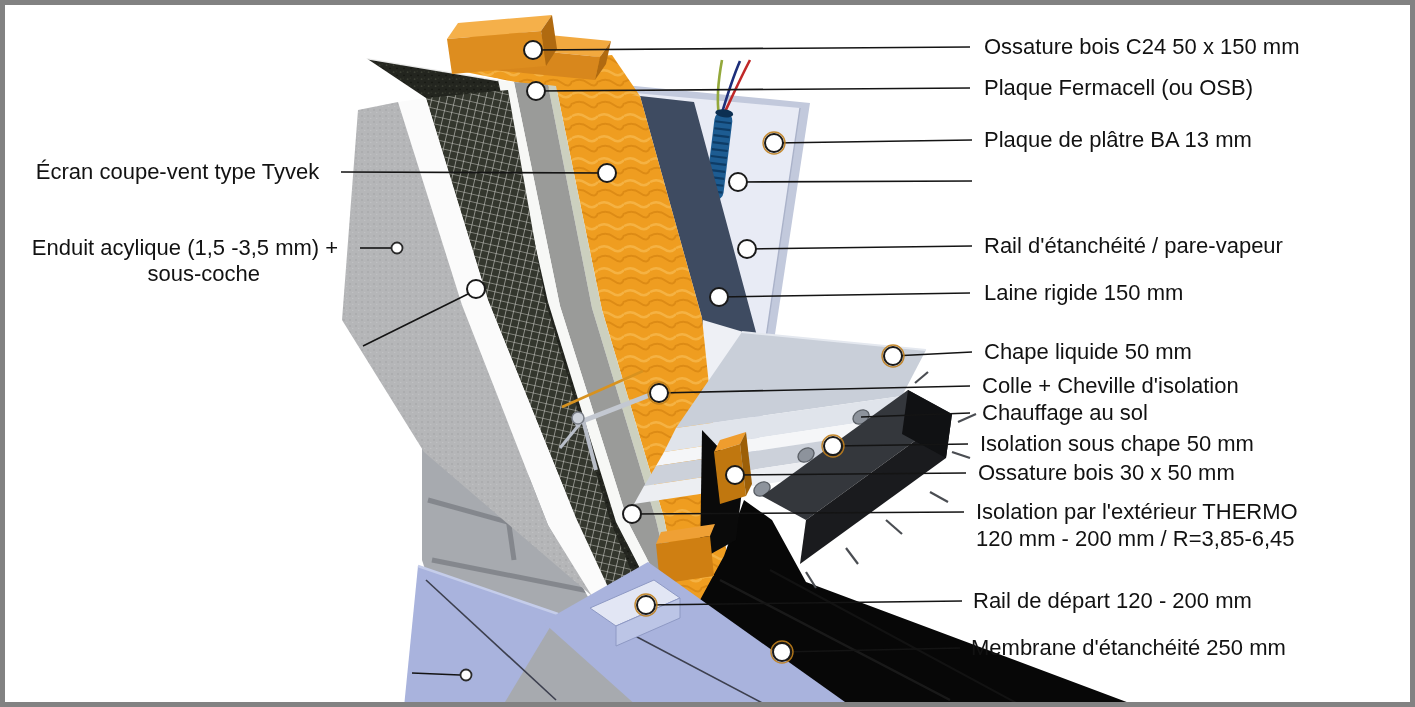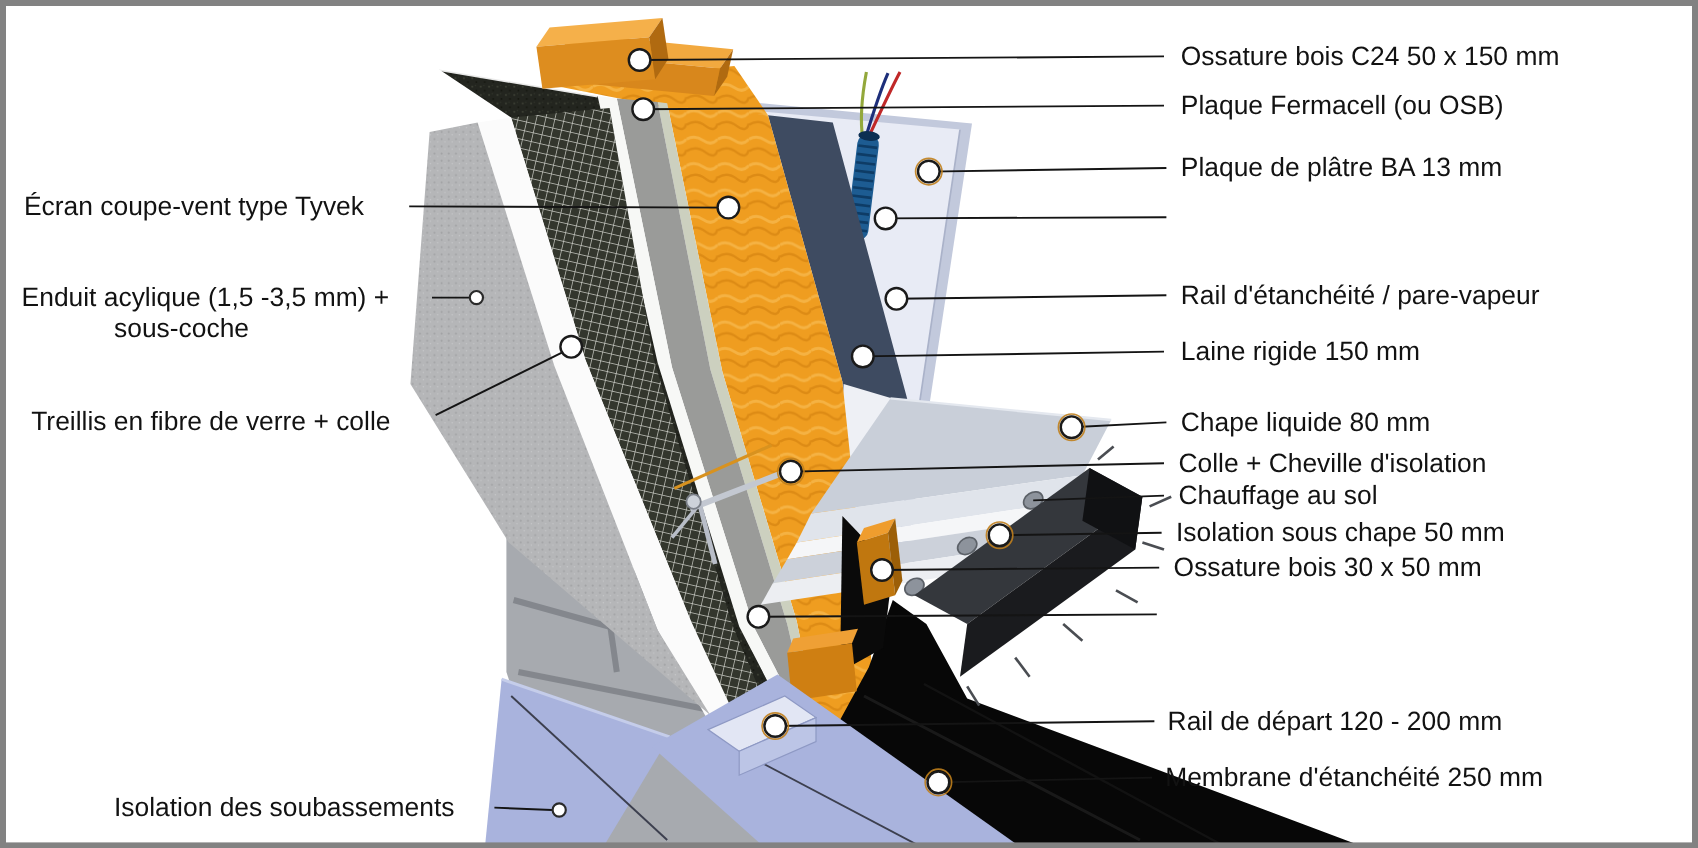--- a/index.html
+++ b/index.html
@@ -2,22 +2,22 @@
 <html><head>
 <meta charset="utf-8">
 <style>
   html,body{margin:0;padding:0;background:#e9e9e9;}
   .stage{position:relative;width:1415px;height:707px;background:#fff;overflow:hidden;
          font-family:"Liberation Sans",sans-serif;}
   .frame{position:absolute;inset:0;border:5px solid #828282;pointer-events:none;z-index:50;}
   svg.illus{position:absolute;left:0;top:0;z-index:1;}
   .lbl{position:absolute;font-size:22px;line-height:27px;color:#121212;white-space:nowrap;z-index:10;}
   .lbl.r{text-align:left;}
-  .lbl.l{text-align:left;}
-  .lbl.c{text-align:left;}
+  .lbl.l{text-align:center;}
+  .lbl.c{text-align:right;}
 </style>
 </head>
 <body>
 
 <div class="stage">
 
 <svg class="illus" width="1415" height="707" viewBox="0 0 1415 707">
   <defs>
     <pattern id="meshgrid" width="7.5" height="7.5" patternUnits="userSpaceOnUse" patternTransform="rotate(13)">
       <path d="M0 0H7.5M0 0V7.5" stroke="#d9dad4" stroke-width="1.1" fill="none"></path>
@@ -227,28 +227,30 @@
       <circle cx="466" cy="675" r="5.5"></circle>
     </g>
   </g>
 </svg>
 
 <div class="lbl r" style="left:984px;top:33px">Ossature bois C24 50 x 150 mm</div>
 <div class="lbl r" style="left:984px;top:74px">Plaque Fermacell (ou OSB)</div>
 <div class="lbl r" style="left:984px;top:126px">Plaque de plâtre BA 13 mm</div>
 <div class="lbl r" style="left:984px;top:232px">Rail d'étanchéité / pare-vapeur</div>
 <div class="lbl r" style="left:984px;top:279px">Laine rigide 150 mm</div>
-<div class="lbl r" style="left:984px;top:338px">Chape liquide 80 mm</div>
+<div class="lbl r" style="left:984px;top:338px">Chape liquide 50 mm</div>
 <div class="lbl r" style="left:982px;top:372px">Colle + Cheville d'isolation</div>
 <div class="lbl r" style="left:982px;top:399px">Chauffage au sol</div>
 <div class="lbl r" style="left:980px;top:430px">Isolation sous chape 50 mm</div>
 <div class="lbl r" style="left:978px;top:459px">Ossature bois 30 x 50 mm</div>
+<div class="lbl r" style="left:976px;top:498px">
+  <div>Isolation par l'extérieur THERMO</div>
+  <div>120 mm - 200 mm / R=3,85-6,45</div>
+</div>
 <div class="lbl r" style="left:973px;top:587px">Rail de départ 120 - 200 mm</div>
 <div class="lbl r" style="left:971px;top:634px">Membrane d'étanchéité 250 mm</div>
 
 <div class="lbl l" style="left:20px;top:158px;width:315px">Écran coupe-vent type Tyvek</div>
 <div class="lbl l" style="left:18px;top:234px;width:334px">Enduit acylique (1,5 -3,5 mm) +</div>
 <div class="lbl c" style="left:95px;top:260px;width:165px">sous-coche</div>
-<div class="lbl l" style="left:26px;top:337px;width:327px">Treillis en fibre de verre + colle</div>
-<div class="lbl l" style="left:95px;top:659px;width:312px">Isolation des soubassements</div>
 
 <div class="frame"></div>
 </div>
 
 </body></html>

